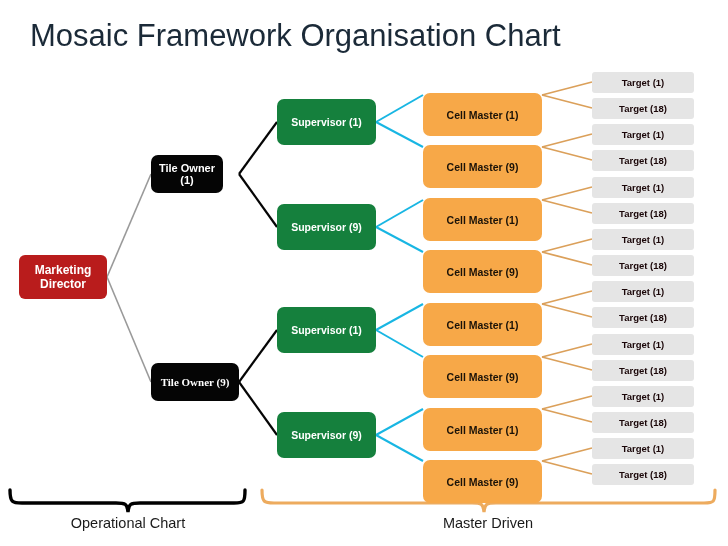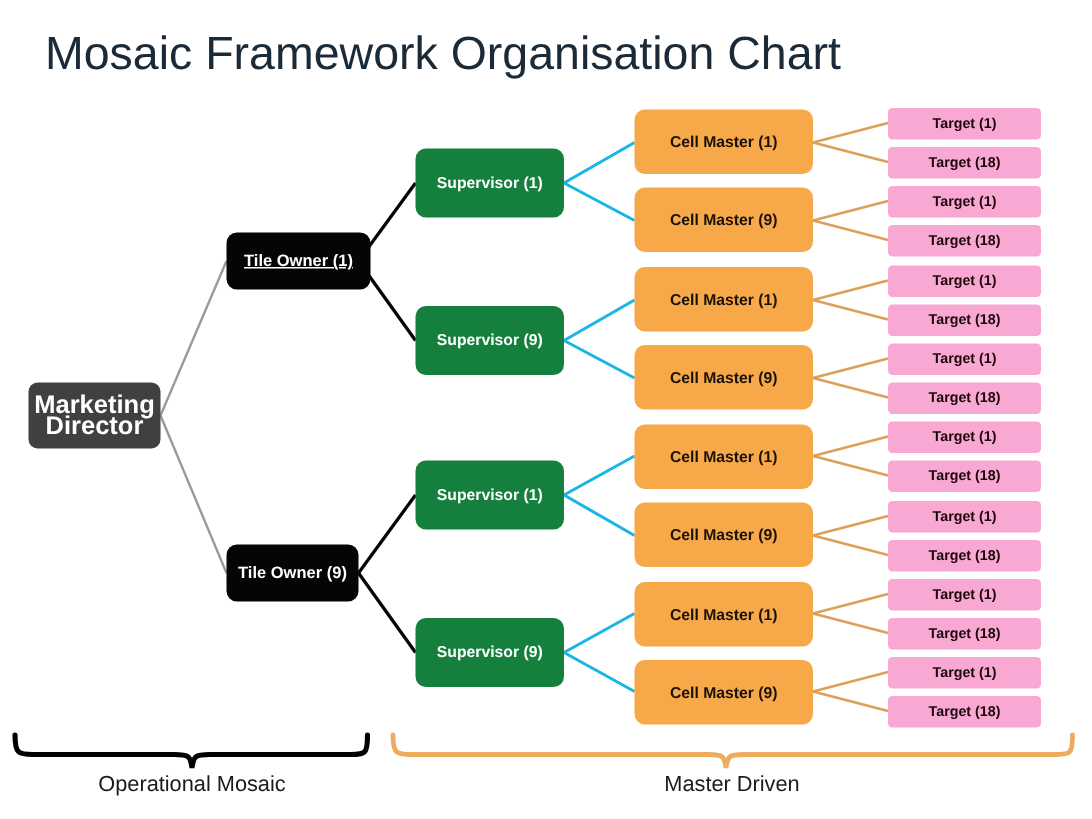--- a/index.html
+++ b/index.html
@@ -44,46 +44,47 @@
     box-sizing: border-box;
     display: flex;
     align-items: center;
     justify-content: center;
     text-align: center;
     font-family: "Liberation Sans", sans-serif;
     font-weight: bold;
     white-space: pre-line;
   }
   .node-director {
-    background: #404040;
+    background: #b91c1c;
     color: #ffffff;
     border-radius: 6px;
-    font-size: 17px;
+    font-size: 12px;
     line-height: 14px;
   }
   .node-owner {
     background: #050505;
     color: #ffffff;
     border-radius: 7px;
     font-size: 11px;
   }
   .node-supervisor {
     background: #15803d;
     color: #ffffff;
     border-radius: 7px;
     font-size: 10.5px;
   }
   .node-cellmaster {
     background: #f7a848;
     color: #1a1208;
     border-radius: 7px;
     font-size: 10.5px;
+    margin-top: 20px;
   }
   .node-target {
-    background: #f9a8d4;
+    background: #e5e5e5;
     color: #1a0608;
     border-radius: 3px;
     font-size: 9.5px;
   }
   .brace-label {
     position: absolute;
     text-align: center;
     font-family: "Liberation Sans", sans-serif;
     font-size: 14.5px;
     color: #1a1a1a;
@@ -147,24 +148,24 @@
     <g stroke="#edab5e" stroke-width="3.2" fill="none" stroke-linecap="round">
       <path d="M262,490 C262,502 264,503 274,503 L472,503 C482,503 483,504 484,512 C485,504 486,503 496,503 L704,503 C714,503 715,502 715,490"></path>
     </g>
   </svg>
 
   <div class="node node-director" style="left:19px; top:255px; width:88px; height:44px;">
     <span>Marketing
 Director</span>
   </div>
 
-  <div class="node node-owner" style="left:151px; top:155px; width:96px; height:38px;text-decoration:underline;">
+  <div class="node node-owner" style="left:151px; top:155px; width:72px; height:38px;">
     <span>Tile Owner (1)</span>
   </div>
-  <div class="node node-owner" style="left:151px; top:363px; width:88px; height:38px;">
+  <div class="node node-owner" style="left:151px; top:363px; width:88px; height:38px;font-family:Liberation Serif, serif;">
     <span>Tile Owner (9)</span>
   </div>
 
   <div class="node node-supervisor" style="left:277px; top:99px; width:99px; height:46px;">
     <span>Supervisor (1)</span>
   </div>
   <div class="node node-supervisor" style="left:277px; top:204px; width:99px; height:46px;">
     <span>Supervisor (9)</span>
   </div>
   <div class="node node-supervisor" style="left:277px; top:307px; width:99px; height:46px;">
@@ -241,16 +242,16 @@
   <div class="node node-target" style="left:592px; top:412px; width:102px; height:21px;">
     <span>Target (18)</span>
   </div>
   <div class="node node-target" style="left:592px; top:438px; width:102px; height:21px;">
     <span>Target (1)</span>
   </div>
   <div class="node node-target" style="left:592px; top:464px; width:102px; height:21px;">
     <span>Target (18)</span>
   </div>
 
-  <div class="brace-label" style="left:8px; top:515px; width:240px;">Operational Mosaic</div>
+  <div class="brace-label" style="left:8px; top:515px; width:240px;">Operational Chart</div>
   <div class="brace-label" style="left:262px; top:515px; width:452px;">Master Driven</div>
 
 </div>
 
 </body></html>

